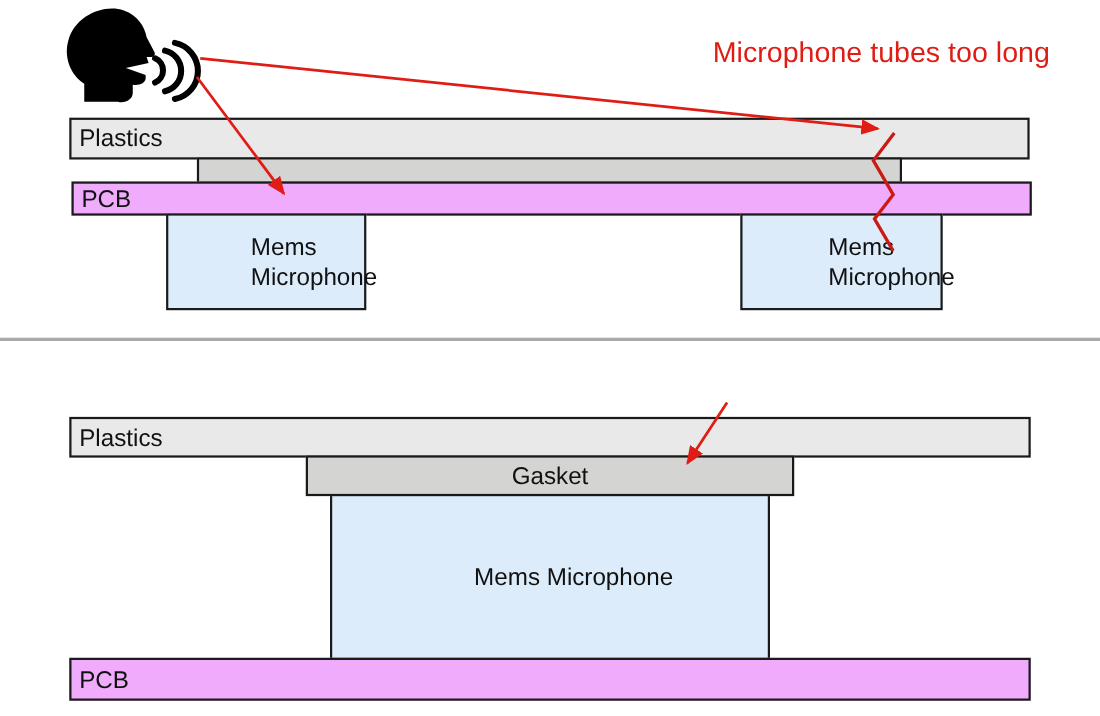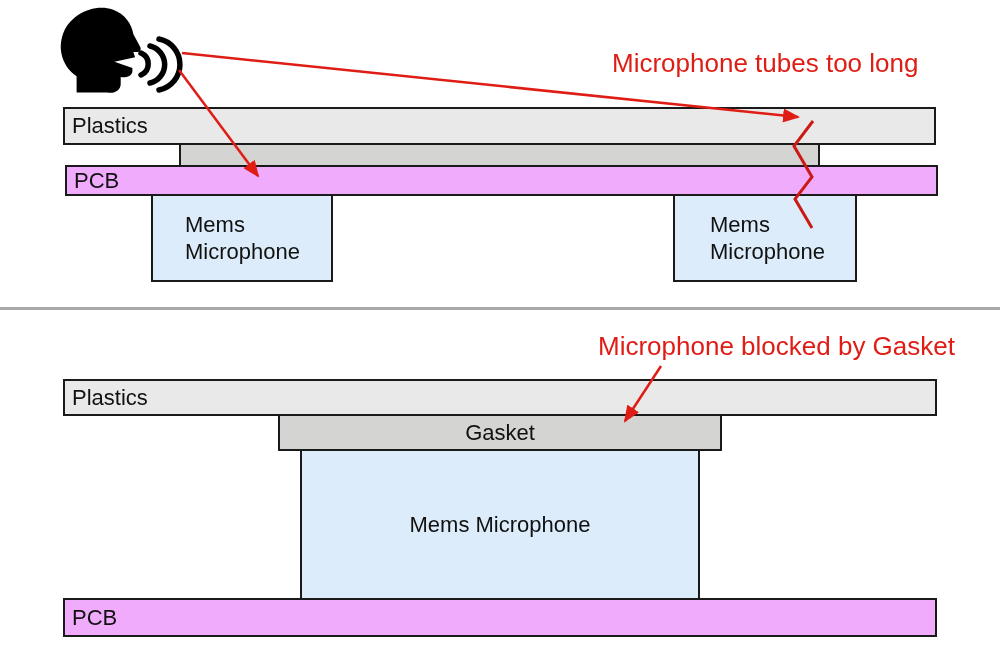--- a/index.html
+++ b/index.html
@@ -14,21 +14,21 @@
   .layer {
     position: absolute;
     box-sizing: border-box;
     border: 2px solid #1a1a1a;
     display: flex;
     align-items: center;
   }
   .plastics { background: #e9e9e9; }
   .graybar  { background: #d4d4d2; }
   .pcb      { background: #f0abfc; }
-  .micbox   { background: #dcecfa; }
+  .micbox   { background: #dcecfa; padding-left: 43px; }
   .bar-label {
     font-size: 22px;
     color: #111111;
     padding-left: 7px;
     white-space: nowrap;
   }
   .mic-label-block {
     font-size: 22px;
     color: #111111;
     line-height: 27px;
@@ -59,21 +59,21 @@
     left: 0; top: 0;
     width: 1000px; height: 651px;
     pointer-events: none;
   }
 </style>
 </head>
 <body>
 
 <div id="canvas">
 
-  <div class="red-title" style="left:612px; top:32px;margin-top:16px;">Microphone tubes too long</div>
+  <div class="red-title" style="left:648px; top:32px;">Microphone tubes too long</div>
 
   <div class="layer plastics" style="left:63px; top:107px; width:873px; height:38px;">
     <span class="bar-label">Plastics</span>
   </div>
 
   <div class="layer graybar" style="left:179px; top:143px; width:641px; height:24px;"></div>
 
   <div class="layer pcb" style="left:65px; top:165px; width:873px; height:31px;">
     <span class="bar-label">PCB</span>
   </div>
@@ -87,21 +87,20 @@
 
   <div class="layer micbox" style="left:673px; top:194px; width:184px; height:88px;">
     <div class="mic-label-block" style="padding-left:35px;">
       <div>Mems</div>
       <div>Microphone</div>
     </div>
   </div>
 
   <div class="divider" style="top:307px;"></div>
 
-  <div class="red-title" style="left:598px; top:331px;">Microphone blocked by Gasket</div>
 
   <div class="layer plastics" style="left:63px; top:379px; width:874px; height:37px;">
     <span class="bar-label">Plastics</span>
   </div>
 
   <div class="layer micbox" style="left:300px; top:449px; width:400px; height:151px;">
     <span class="bar-label center-label">Mems Microphone</span>
   </div>
 
   <div class="layer graybar" style="left:278px; top:414px; width:444px; height:37px;">

